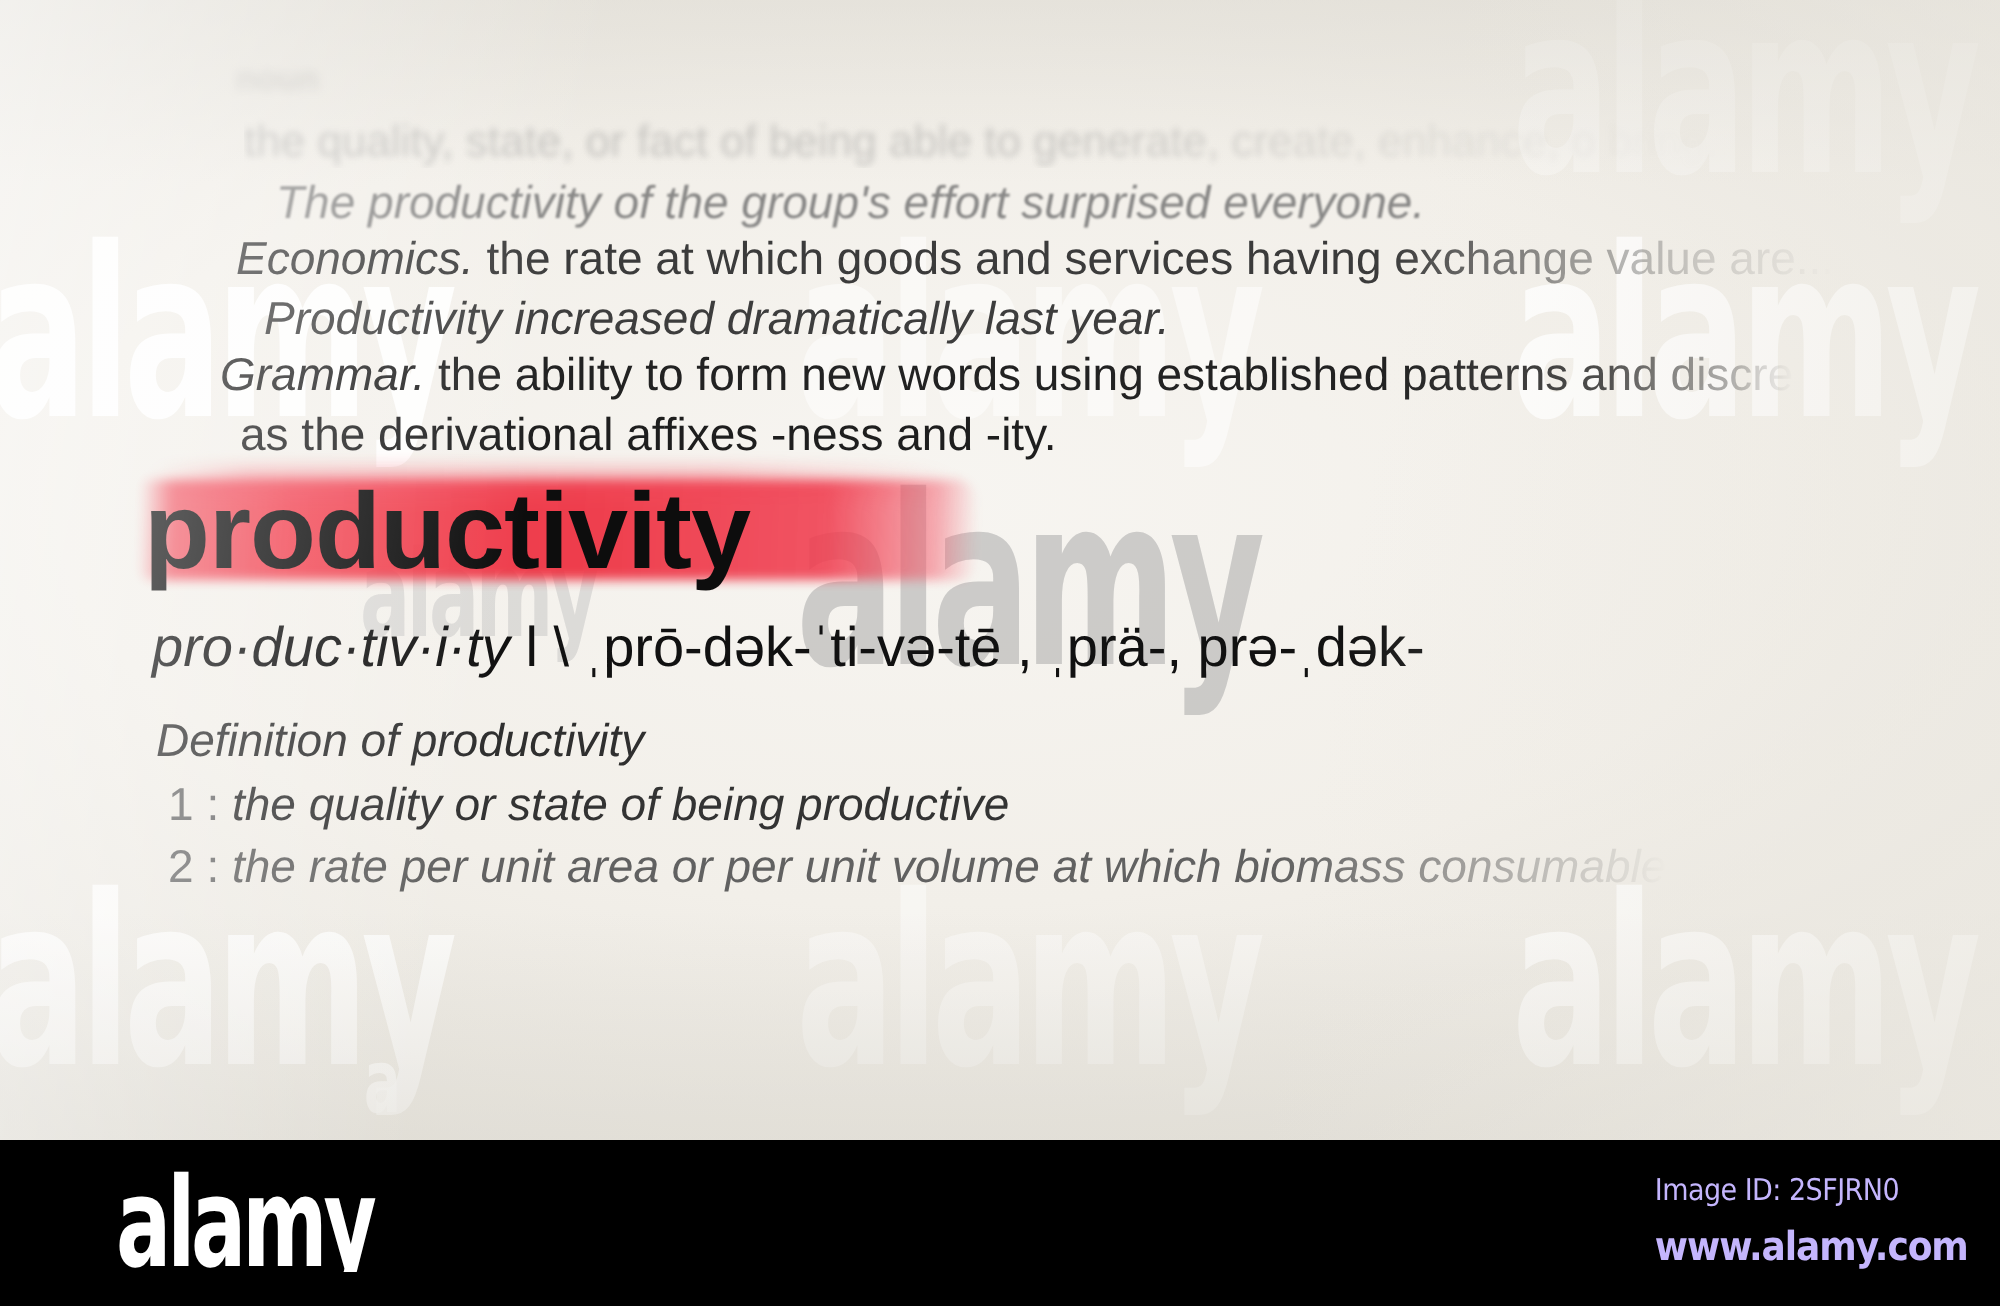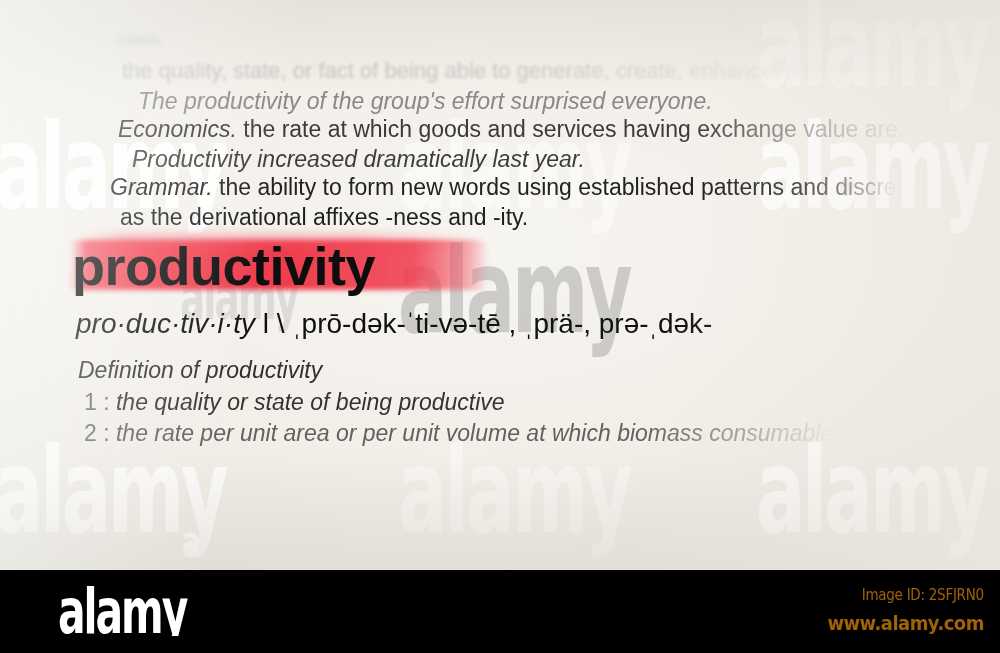--- a/index.html
+++ b/index.html
@@ -213,22 +213,21 @@
     color: #fff;
     letter-spacing: -0.05em;
     transform: scaleX(0.66);
     transform-origin: left top;
     line-height: 1.05;
   }
   .footer-right {
     position: absolute;
     right: 16px;
     top: 16px;
-    text-align: right;
-    color: #a16207;
+    color: #c4b5fd;
   }
   .img-id {
     font-family: "DejaVu Sans", sans-serif;
     font-size: 15px;
     font-weight: 400;
     letter-spacing: -0.02em;
     transform: scaleX(0.9);
     transform-origin: right top;
     white-space: nowrap;
   }

